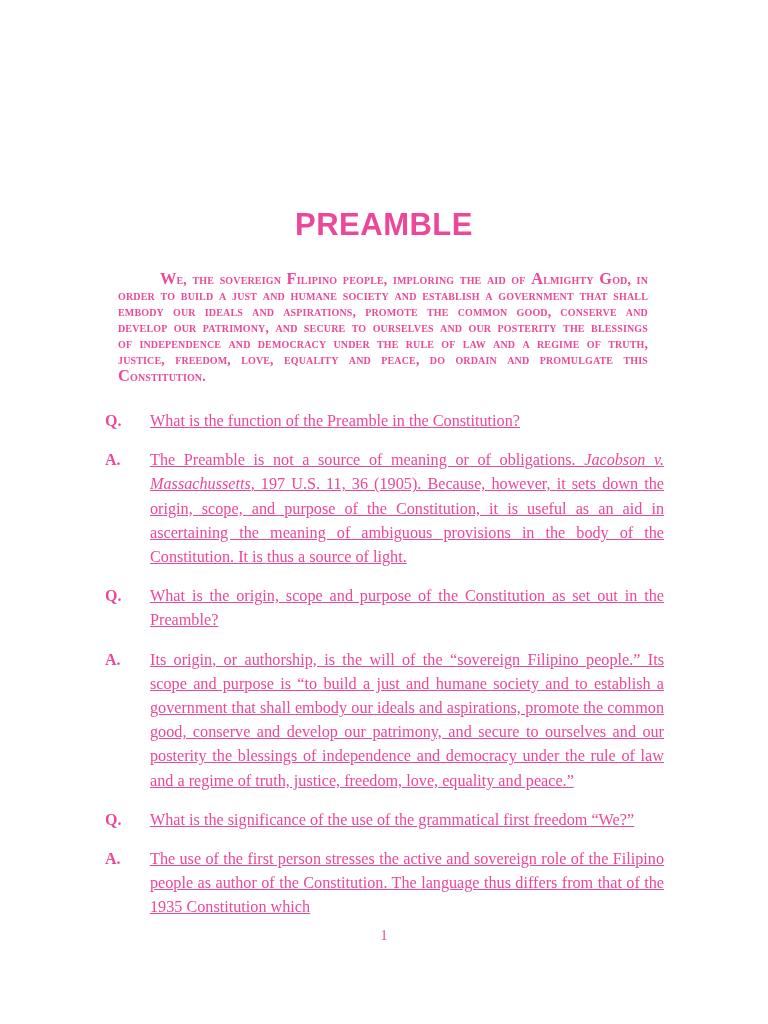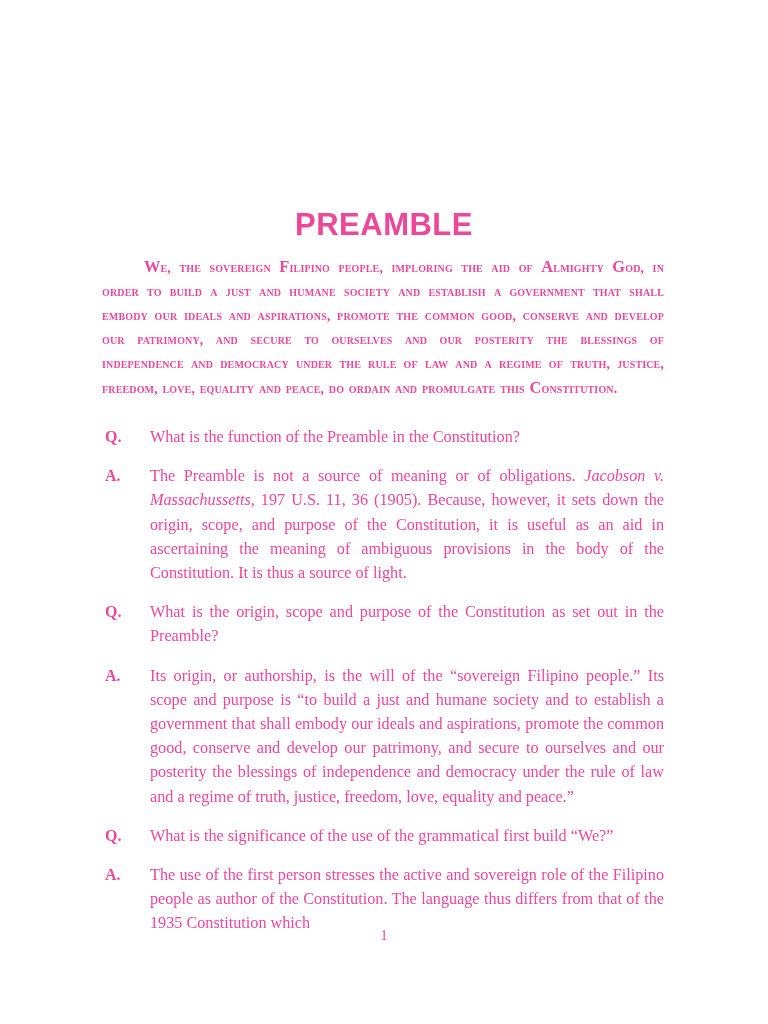--- a/index.html
+++ b/index.html
@@ -39,27 +39,27 @@
     top: 255px;
     left: 102px;
     width: 562px;
   }
 
   
   .preamble {
     font-family: "Liberation Serif", "DejaVu Serif", serif;
     font-weight: bold;
     font-size: 13.6px;
-    line-height: 24px;
+    line-height: 16px;
     text-align: justify;
     text-align-last: left;
     text-indent: 42px;
     font-variant: small-caps;
     letter-spacing: 0.15px;
-    margin: 0;
+    margin: 16px;
     word-spacing: 1.2px;
   }
   .preamble .cap {
     font-variant: normal;
     font-size: 16.4px;
   }
 
   
   .qa-list {
     margin-top: 24px;
@@ -79,20 +79,21 @@
     line-height: 24.2px;
     padding-left: 3px;
     box-sizing: border-box;
   }
   .qa-text {
     flex: 1 1 auto;
     font-size: 16.2px;
     line-height: 24.2px;
     text-align: justify;
     text-align-last: left;
+    text-decoration: underline;
   }
   .qa-text i { font-style: italic; }
 
   
   .folio {
     position: absolute;
     top: 927px;
     left: 0;
     width: 768px;
     text-align: center;
@@ -123,21 +124,21 @@
         <div class="qa-item">
           <div class="qa-label">Q.</div>
           <div class="qa-text"><span>What is the origin, scope and purpose of the Constitution as set out in the Preamble?</span></div>
         </div>
         <div class="qa-item">
           <div class="qa-label">A.</div>
           <div class="qa-text"><span>Its origin, or authorship, is the will of the “sovereign Filipino people.” Its scope and purpose is “to build a just and humane society and to establish a government that shall embody our ideals and aspirations, promote the common good, conserve and develop our patrimony, and secure to ourselves and our posterity the blessings of independence and democracy under the rule of law and a regime of truth, justice, freedom, love, equality and peace.”</span></div>
         </div>
         <div class="qa-item">
           <div class="qa-label">Q.</div>
-          <div class="qa-text"><span>What is the significance of the use of the grammatical first build “We?”</span></div>
+          <div class="qa-text"><span>What is the significance of the use of the grammatical first freedom “We?”</span></div>
         </div>
         <div class="qa-item">
           <div class="qa-label">A.</div>
           <div class="qa-text"><span>The use of the first person stresses the active and sovereign role of the Filipino people as author of the Constitution. The language thus differs from that of the 1935 Constitution which</span></div>
         </div>
       </div>
 
   </div>
 
   <div class="folio">1</div>

